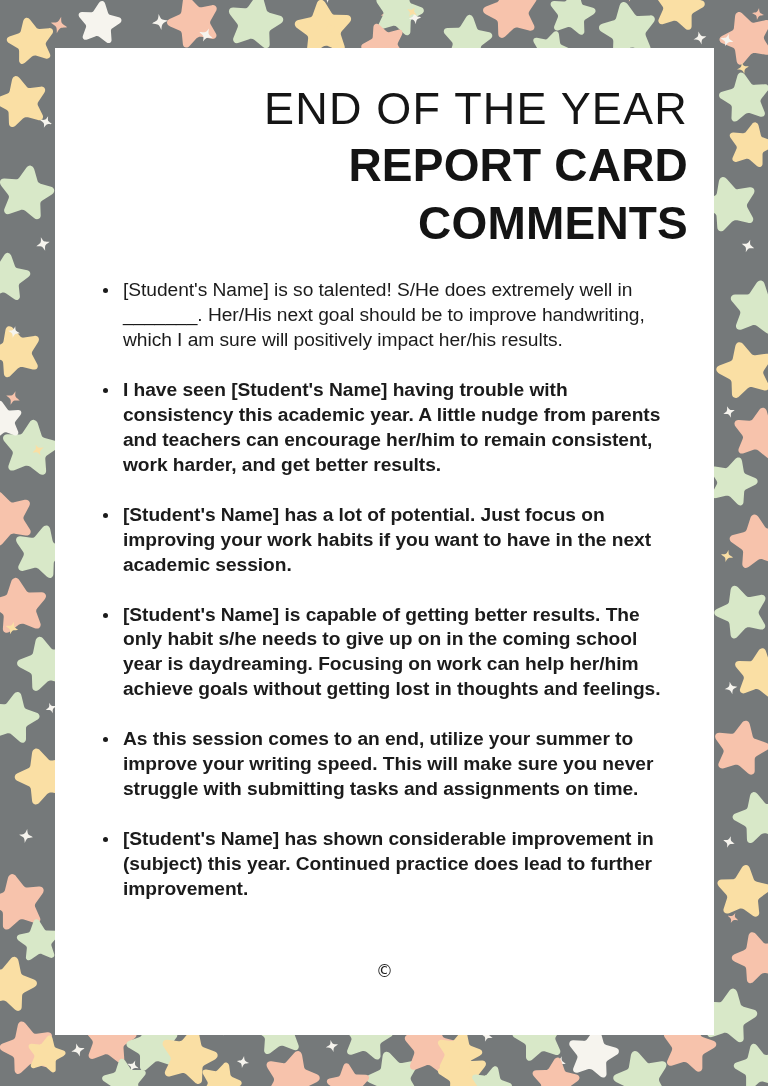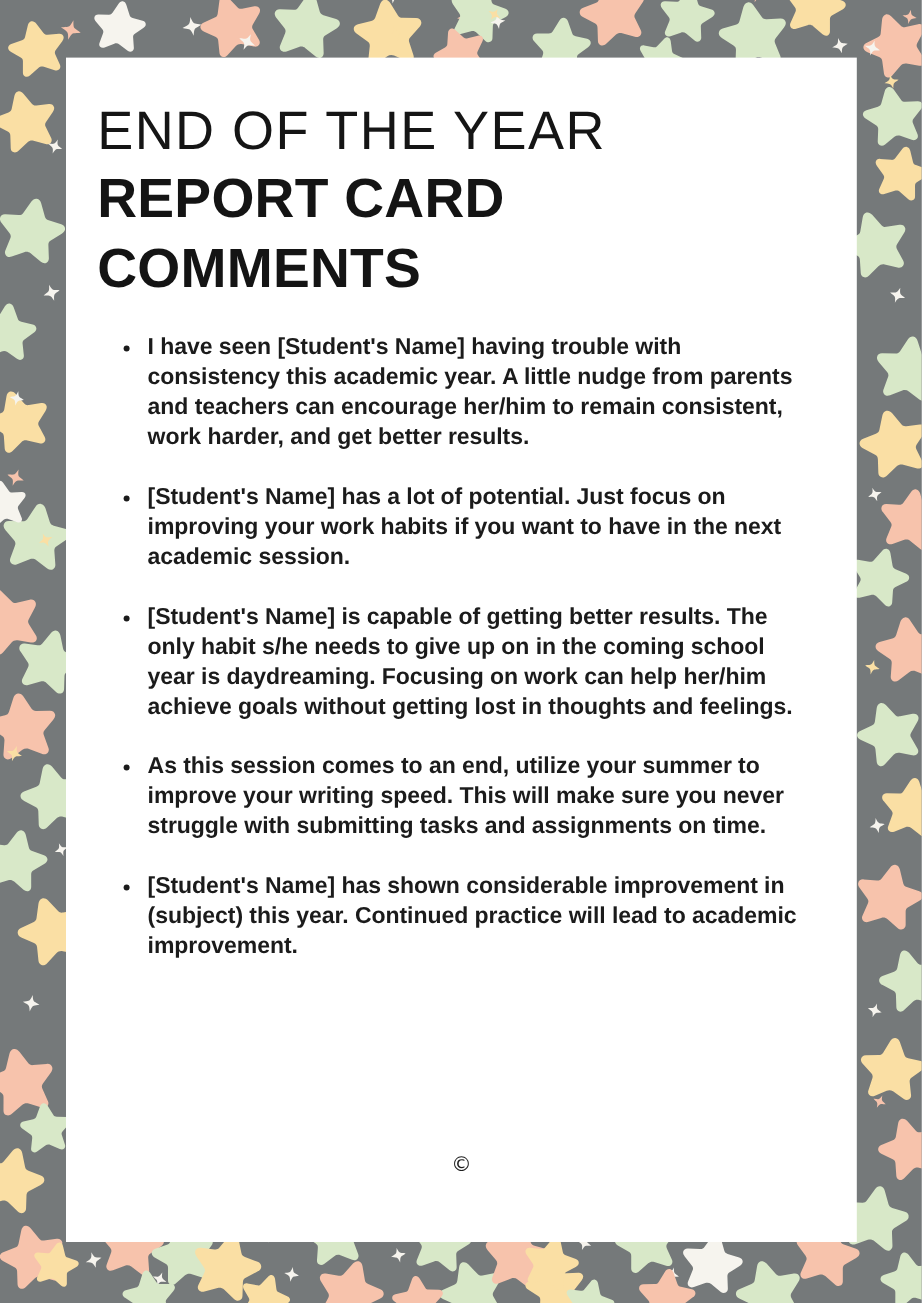--- a/index.html
+++ b/index.html
@@ -34,21 +34,21 @@
     width: 659px;
     height: 987px;
     background: #ffffff;
     z-index: 2;
     padding: 38px 26px 0 26px;
     display: flex;
     flex-direction: column;
   }
 
   .title-block {
-    text-align: left;
+    text-align: right;
     color: #111111;
   }
 
   .title-line1 {
     font-size: 45px;
     line-height: 1.0;
     font-weight: 400;
     letter-spacing: 1.2px;
     color: #151515;
   }
@@ -253,24 +253,25 @@
 </svg>
 
 <div class="card">
 
   <div class="title-block">
     <div class="title-line1">END OF THE YEAR</div>
     <div class="title-line2">REPORT CARD COMMENTS</div>
   </div>
 
   <ul class="comments" style="list-style:none;">
+    <li class="comment-item wide">[Student's Name] is so talented! S/He does extremely well in _______. Her/His next goal should be to improve handwriting, which I am sure will positively impact her/his results.</li>
     <li class="comment-item narrow">I have seen [Student's Name] having trouble with consistency this academic year. A little nudge from parents and teachers can encourage her/him to remain consistent, work harder, and get better results.</li>
     <li class="comment-item narrow">[Student's Name] has a lot of potential. Just focus on improving your work habits if you want to have in the next academic session.</li>
     <li class="comment-item narrow">[Student's Name] is capable of getting better results. The only habit s/he needs to give up on in the coming school year is daydreaming. Focusing on work can help her/him achieve goals without getting lost in thoughts and feelings.</li>
     <li class="comment-item narrow">As this session comes to an end, utilize your summer to improve your writing speed. This will make sure you never struggle with submitting tasks and assignments on time.</li>
-    <li class="comment-item narrow">[Student's Name] has shown considerable improvement in (subject) this year. Continued practice will lead to academic improvement.</li>
+    <li class="comment-item narrow">[Student's Name] has shown considerable improvement in (subject) this year. Continued practice does lead to further improvement.</li>
   </ul>
 
   <div class="footer-credit">
     <span class="copy-mark">©</span>
   </div>
 
 </div>
 
 </body></html>

